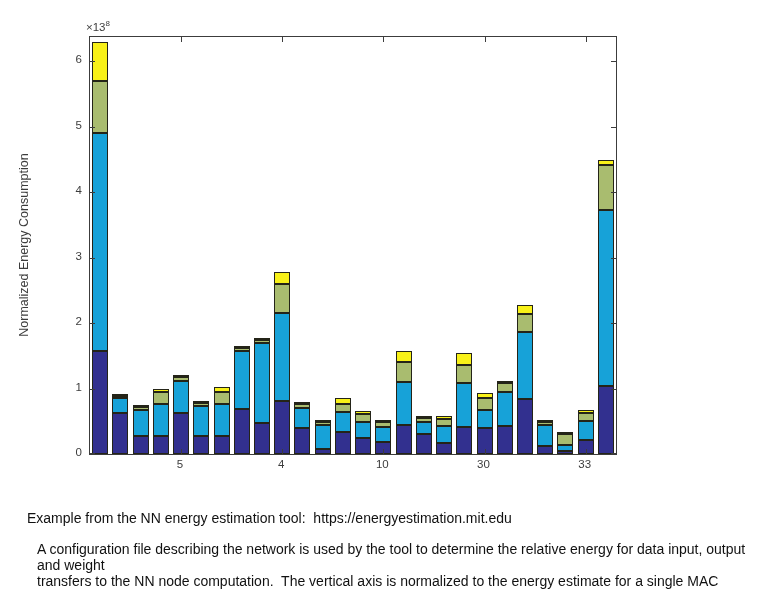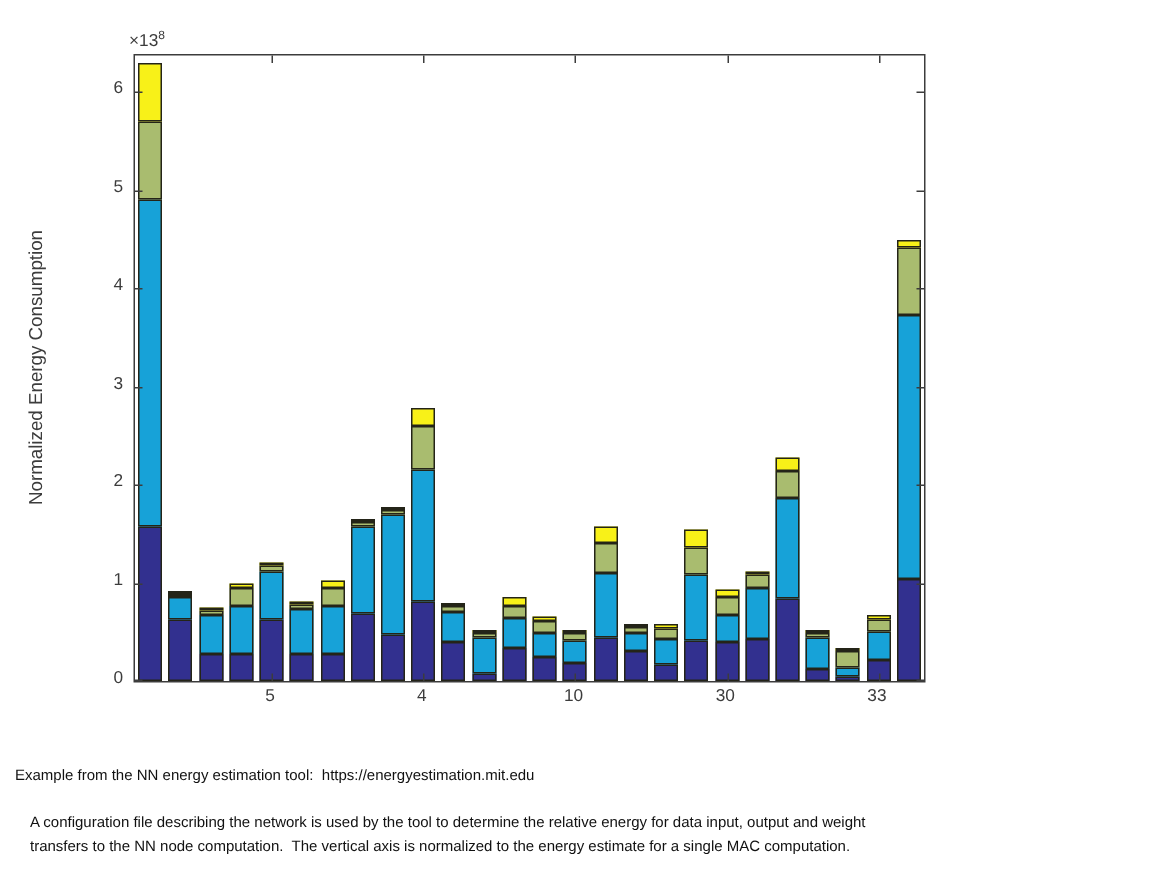--- a/index.html
+++ b/index.html
@@ -24,21 +24,21 @@
   #y-axis-label{position:absolute;left:-156px;top:238px;width:360px;text-align:center;
                 transform:rotate(-90deg);font-size:12.5px;color:#3c3c3c;}
   #legend{position:absolute;left:436px;top:44px;width:165px;height:73px;
           background:#fff;border:1px solid #8c8c8c;box-sizing:border-box;
           display:flex;flex-direction:column;justify-content:space-around;
           padding:4px 0 4px 9px;}
   .legend-row{display:flex;align-items:center;height:14px;}
   .legend-swatch{width:36px;height:11px;box-sizing:border-box;
                  border:1px solid #3a3a2e;margin-right:8px;flex:0 0 auto;}
   .legend-label{font-size:11.5px;color:#1a1a1a;white-space:nowrap;}
-  .caption{position:absolute;left:10px;color:#111;font-size:10px;line-height:16px;
+  .caption{position:absolute;left:27px;color:#111;font-size:14px;line-height:16px;
            white-space:pre-wrap;width:735px;}
   #caption-line-1{top:510px;}
   #caption-paragraph{top:541px;margin-left:10px;}
 </style>
 </head>
 <body>
 
 <div id="page">
   <div id="figure">
 

